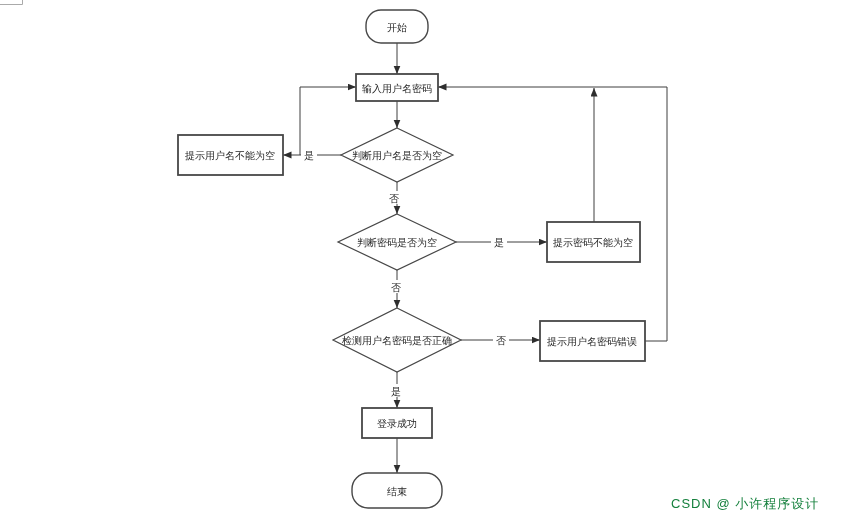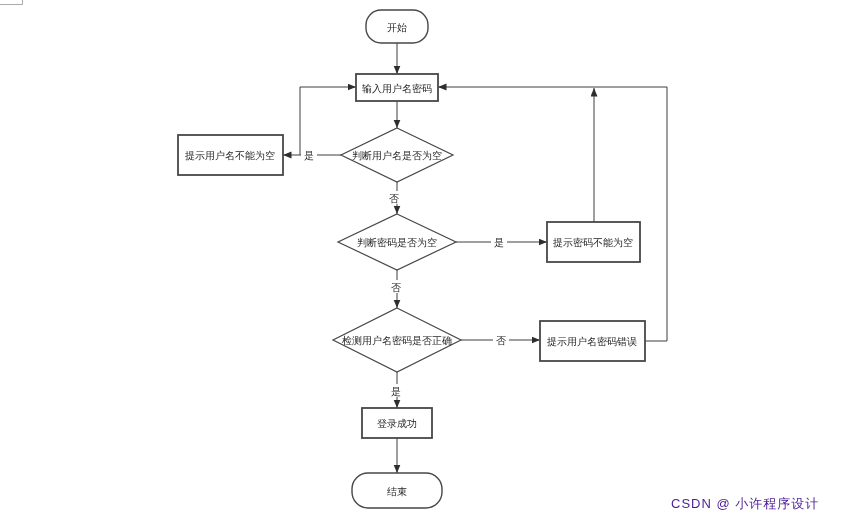--- a/index.html
+++ b/index.html
@@ -25,21 +25,21 @@
     text-anchor: middle;
     dominant-baseline: central;
   }
   .label-bg { fill: #ffffff; }
   #watermark {
     position: absolute;
     left: 671px;
     top: 495px;
     font-size: 13px;
     letter-spacing: 1px;
-    color: #4c1d95;
+    color: #15803d;
     white-space: nowrap;
     font-family: "Liberation Sans", "DejaVu Sans", sans-serif;
   }
 </style>
 </head>
 <body>
 
 <div id="page">
 
   <svg id="flowchart-svg" width="849" height="520" viewBox="0 0 849 520">

